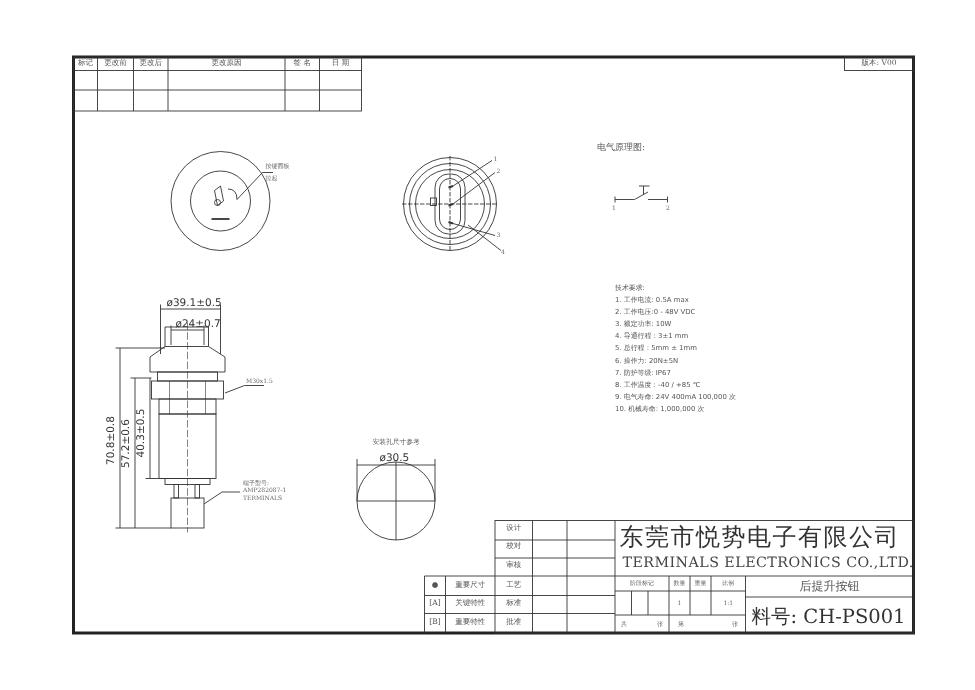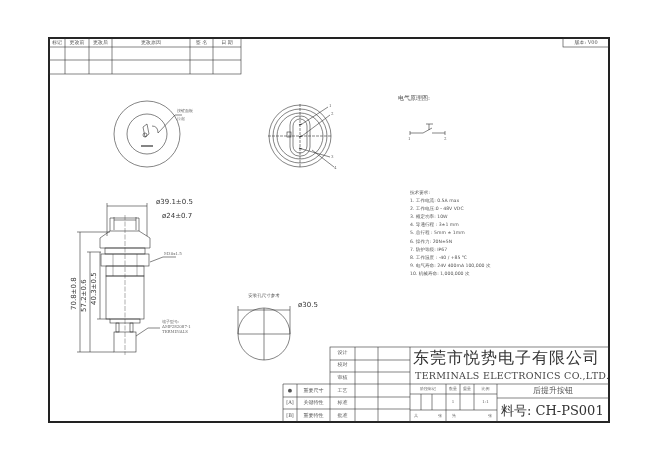--- a/index.html
+++ b/index.html
@@ -2,21 +2,21 @@
 <html><head>
 <meta charset="utf-8">
 <style>
   html, body { margin: 0; padding: 0; background: #ffffff; }
   body { width: 650px; height: 460px; position: relative; overflow: hidden; font-family: "DejaVu Serif", serif; color: #222; }
   .sheet { position: absolute; left: 48px; top: 37px; width: 562px; height: 386px; border: 2px solid #222; box-sizing: border-box; }
   svg { position: absolute; left: 0; top: 0; }
   .cell { position: absolute; font-size: 5px; color: #555; text-align: center; line-height: 1; white-space: nowrap; }
   .tiny { font-size: 4px; color: #666; }
   .spec { position: absolute; font-size: 4.6px; color: #555; line-height: 8.1px; white-space: nowrap; font-family: "DejaVu Sans", sans-serif; }
-  .dim { position: absolute; font-size: 7px; color: #333; font-family: "DejaVu Sans", sans-serif; white-space: nowrap; margin-left: 45px; }
+  .dim { position: absolute; font-size: 7px; color: #333; font-family: "DejaVu Sans", sans-serif; white-space: nowrap; }
   .vdim { position: absolute; font-size: 7px; color: #333; font-family: "DejaVu Sans", sans-serif; transform: rotate(-90deg); transform-origin: left top; white-space: nowrap; }
   .company-cn { position: absolute; font-size: 16px; color: #333; letter-spacing: 1px; white-space: nowrap; }
   .company-en { position: absolute; font-size: 9.5px; color: #444; white-space: nowrap; letter-spacing: 0.3px; }
   .partno { position: absolute; font-size: 13px; color: #333; white-space: nowrap; }
   .label { position: absolute; font-size: 6px; color: #555; white-space: nowrap; }
 </style>
 </head>
 <body>
 
 <div class="sheet"></div>

